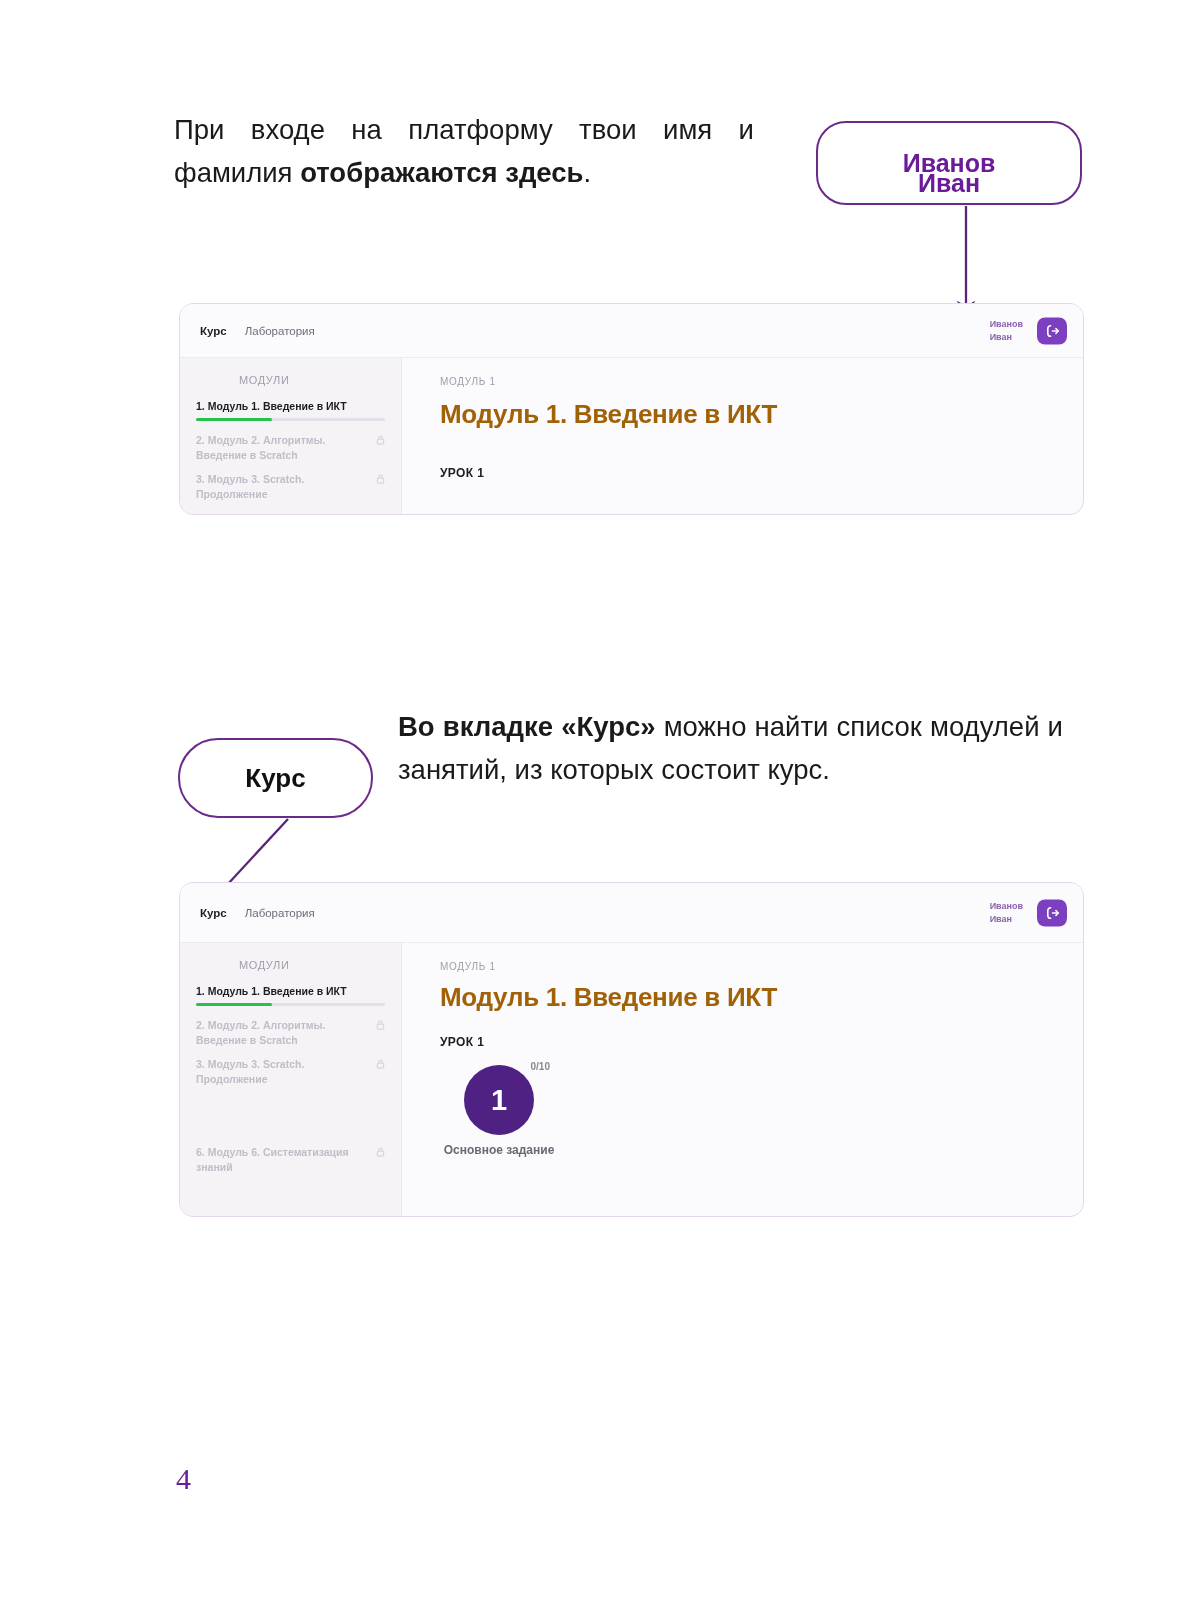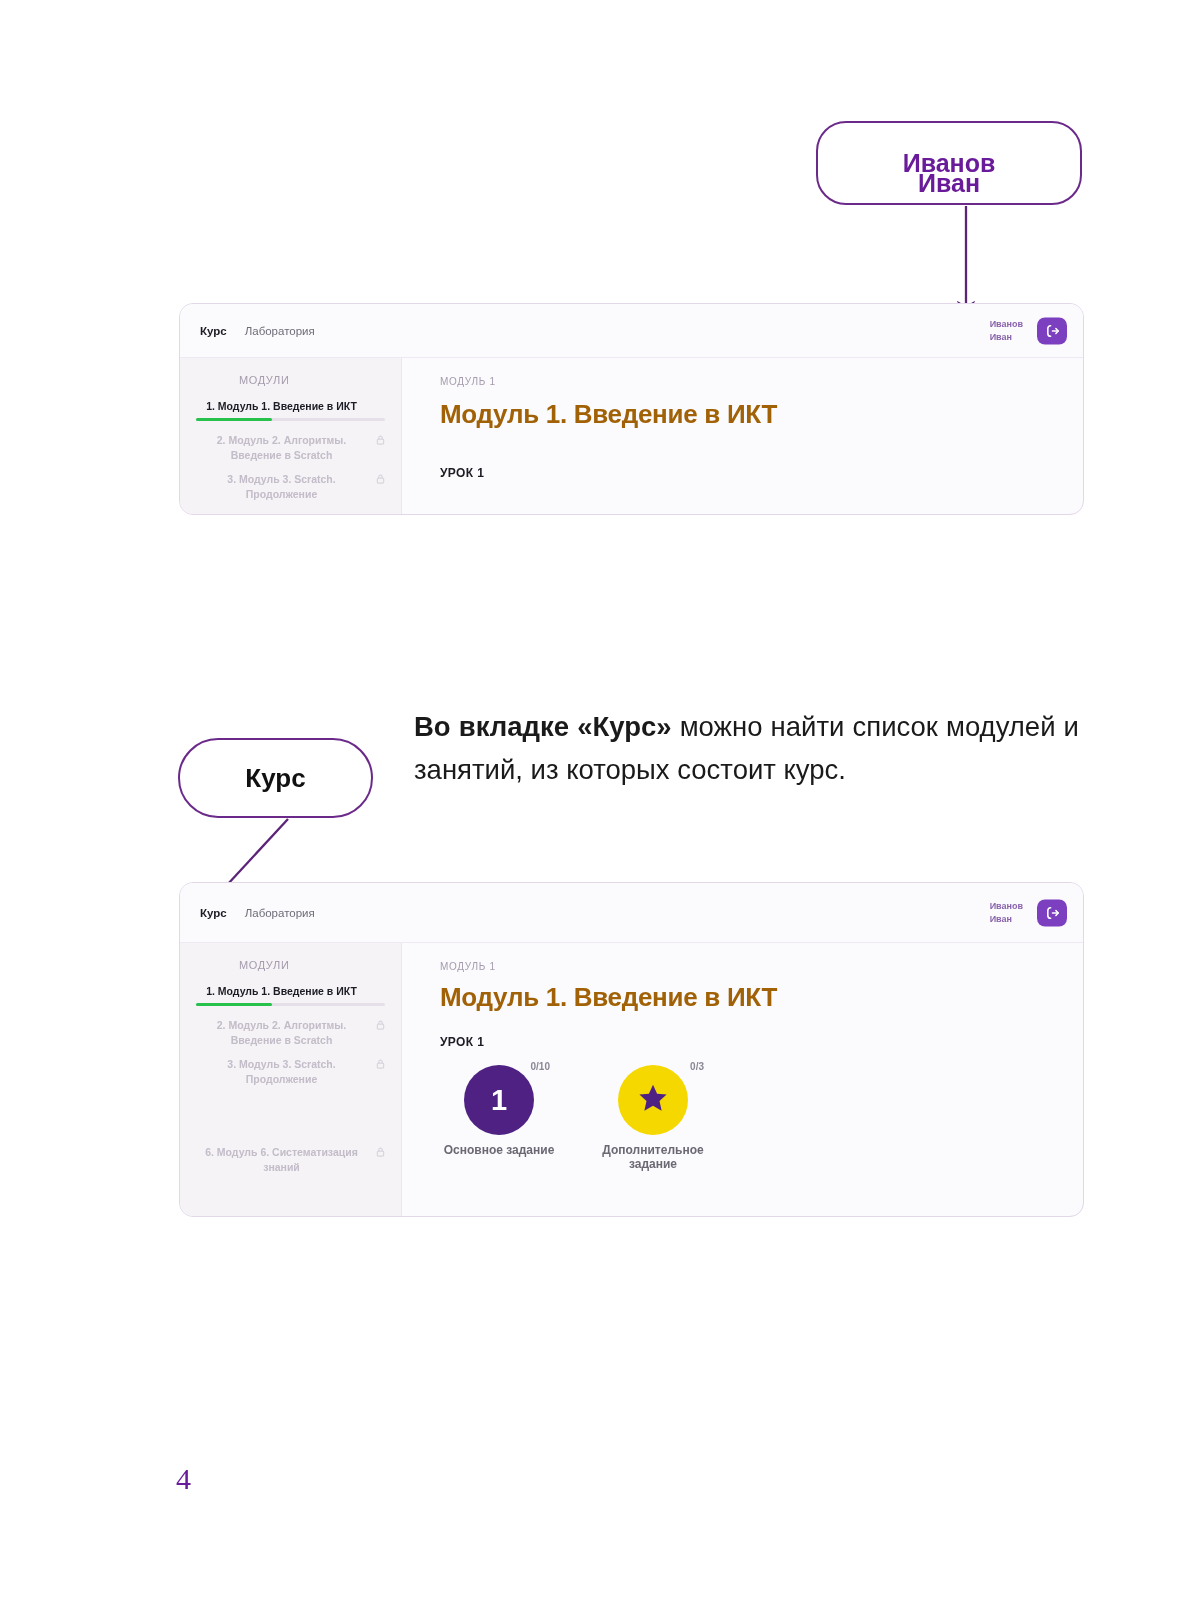--- a/index.html
+++ b/index.html
@@ -14,21 +14,21 @@
   .para{
     position:absolute;
     font-size:27.5px;
     line-height:43px;
     color:#1a1a1a;
     text-align:justify;
     text-justify:inter-word;
   }
   .para b{font-weight:700;}
   .para1{left:174px;top:108px;width:580px;}
-  .para2{left:414px;top:705px;width:665px;}
+  .para2{left:398px;top:705px;width:665px;}
 
   
   .bubble{
     position:absolute;
     border:2.4px solid #6b2a8a;
     background:#ffffff;
     border-radius:42px;
     display:flex;align-items:center;justify-content:center;
     text-align:center;
     box-sizing:border-box;
@@ -84,21 +84,21 @@
   .logout-btn svg{display:block;}
 
   .app-body{display:flex;height:calc(100% - 54px);}
   .panel-2 .app-body{height:calc(100% - 60px);}
 
   .sidebar{
     width:222px;background:#f5f3f6;border-right:1px solid #ece6f0;
     padding:16px 16px 0 16px;box-sizing:border-box;flex:0 0 222px;
   }
   .side-title{font-size:11px;letter-spacing:.6px;color:#a49bad;text-transform:uppercase;margin-bottom:13px;margin-left:43px;}
-  .mod-item{font-size:10.5px;line-height:15px;margin-bottom:9px;position:relative;padding-right:18px;text-align:center;}
+  .mod-item{font-size:10.5px;line-height:15px;margin-bottom:9px;position:relative;padding-right:18px;}
   .mod-item.active{font-weight:700;color:#1c1c24;margin-bottom:4px;}
   .mod-item.locked{color:#c3bcc9;font-weight:600;}
   .progress-track{height:3px;background:#e4dfe8;border-radius:2px;margin:2px 0 12px 0;}
   .progress-fill{height:3px;background:#27c24c;border-radius:2px;width:40%;}
   .lock-ic{position:absolute;right:0;top:1px;opacity:.45;}
 
   .content{flex:1;padding:18px 0 0 38px;box-sizing:border-box;position:relative;}
   .eyebrow{font-size:10px;letter-spacing:.7px;color:#a49bad;text-transform:uppercase;}
   .mod-title{font-size:26px;font-weight:700;color:#a16207;margin-top:12px;letter-spacing:-.3px;}
   .lesson-label{font-size:12px;font-weight:700;color:#1c1c24;margin-top:36px;letter-spacing:.4px;}
@@ -123,20 +123,23 @@
   .pageno{
     position:absolute;left:176px;top:1462px;
     font-size:30px;color:#6a1b9a;font-family:"Liberation Serif","DejaVu Serif",serif;
   }
 </style>
 </head>
 <body>
 
 <div class="page">
 
+  <div class="para para1">
+    <span>При входе на платформу твои имя и фамилия </span><b>отображаются здесь</b><span>.</span>
+  </div>
 
   <div class="para para2">
     <b>Во вкладке «Курс»</b><span> можно найти список модулей и занятий, из которых состоит курс.</span>
   </div>
 
   <svg class="connectors" viewBox="0 0 1200 1604">
     <defs>
       <marker id="ah" markerWidth="9" markerHeight="9" refX="4.5" refY="4.5" orient="auto">
         <path d="M0.5,0.5 L8.5,4.5 L0.5,8.5 L2.6,4.5 Z" fill="#5b2478"></path>
       </marker>
@@ -299,31 +302,20 @@
         <div class="mod-title">Модуль 1. Введение в ИКТ</div>
         <div class="lesson-label">УРОК 1</div>
         <div class="tasks">
           <div class="task task-main">
             <div class="task-circle">
               <span class="task-num">1</span>
             </div>
             <div class="badge">0/10</div>
             <div class="task-cap">Основное задание</div>
           </div>
-          <div class="task task-extra">
-            <div class="task-circle">
-              <span>
-                <svg width="34" height="34" viewBox="0 0 24 24" fill="#4e2183">
-                  <path d="M12 2.6 L14.9 9 L21.6 9.6 L16.6 14.2 L18.1 21 L12 17.4 L5.9 21 L7.4 14.2 L2.4 9.6 L9.1 9 Z"></path>
-                </svg>
-              </span>
-            </div>
-            <div class="badge">0/3</div>
-            <div class="task-cap">Дополнительное задание</div>
-          </div>
         </div>
       </div>
     </div>
   </div>
 
   <div class="pageno">4</div>
 
 </div>
 
 </body></html>

